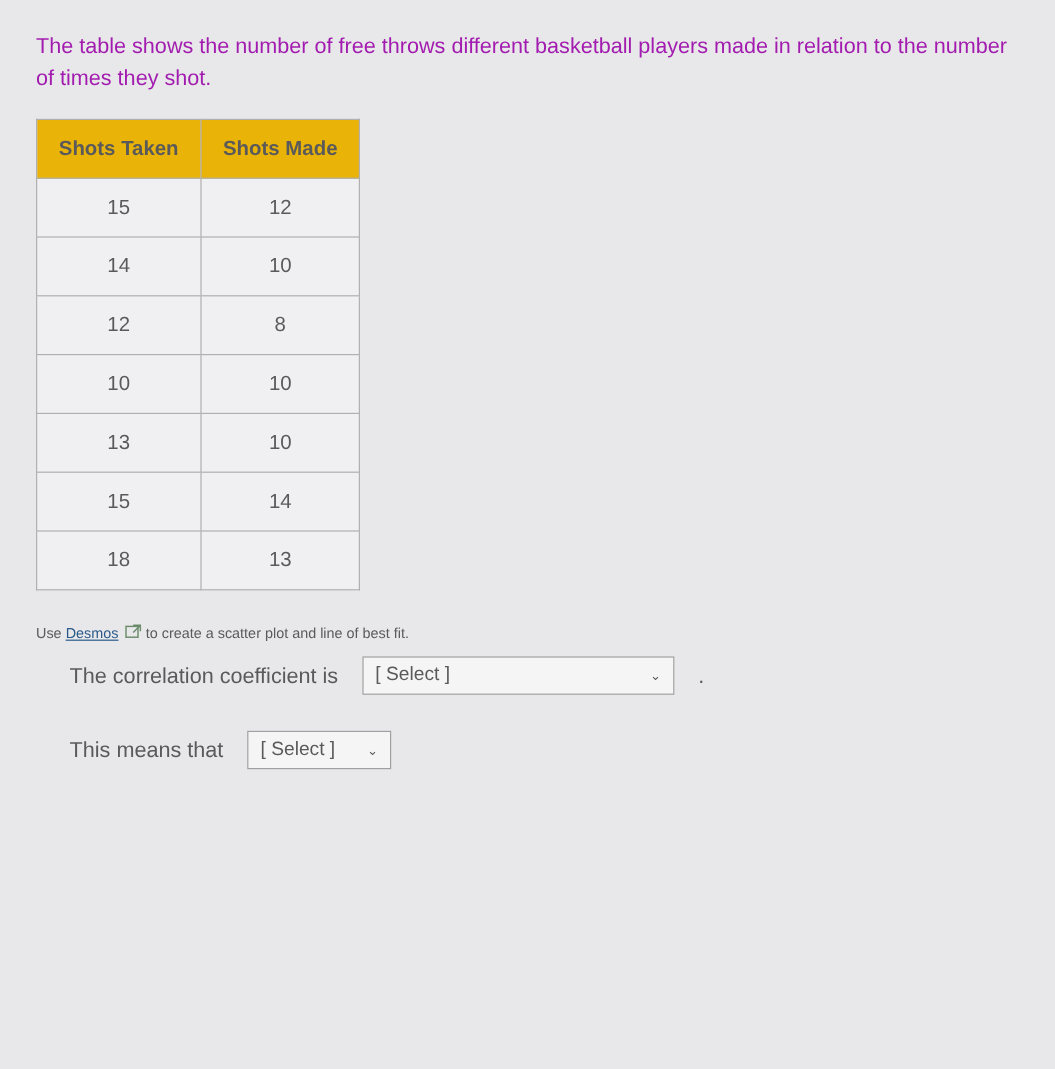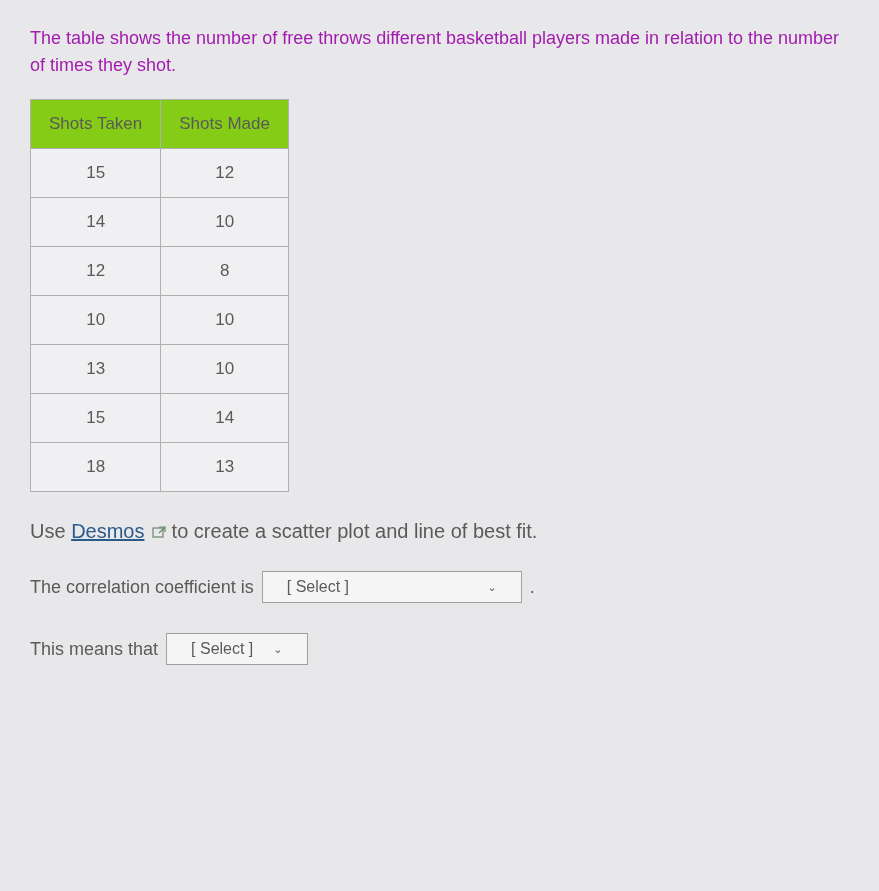--- a/index.html
+++ b/index.html
@@ -28,55 +28,56 @@
     }
     th, td {
       border: 1px solid #b0b0b0;
       padding: 14px 18px;
       text-align: center;
       font-size: 17px;
       color: #5a5a5a;
       min-width: 110px;
     }
     th {
-      font-weight: normal;
-      background: #84cc16;
+      font-weight: bold;
+      background: #eab308;
     }
     .instruction {
-      font-size: 20px;
+      font-size: 12px;
       color: #5a5a5a;
-      margin-bottom: 28px;
+      margin-bottom: 12px;
     }
     .instruction a {
       color: #2a5a8a;
       text-decoration: underline;
     }
     .link-icon {
       display: inline-block;
       width: 14px;
       height: 12px;
       vertical-align: baseline;
       margin-left: 2px;
     }
     .statement {
       font-size: 18px;
       color: #5a5a5a;
       margin-bottom: 30px;
       display: flex;
       align-items: center;
-      gap: 8px;
+      gap: 20px;
       flex-wrap: wrap;
+      margin-left: 28px;
     }
     .select-box {
       display: inline-flex;
       align-items: center;
       justify-content: space-between;
       border: 1px solid #a0a0a0;
       background: #f5f5f5;
-      padding: 6px 24px;
+      padding: 6px 10px;
       font-size: 16px;
       color: #5a5a5a;
       min-width: 120px;
       cursor: pointer;
     }
     .select-box.wide {
       min-width: 260px;
     }
     .select-arrow {
       margin-left: 20px;

